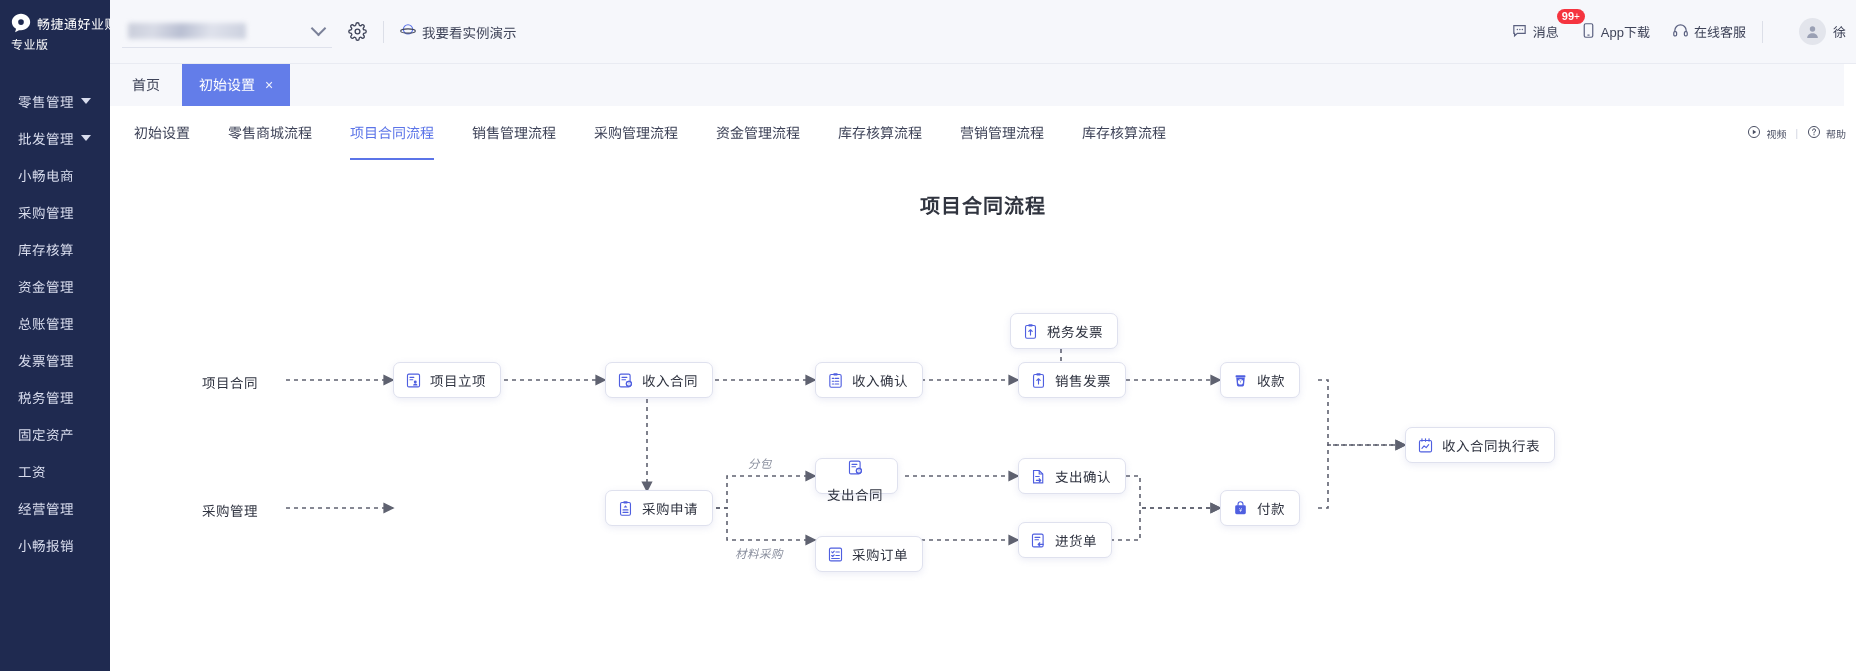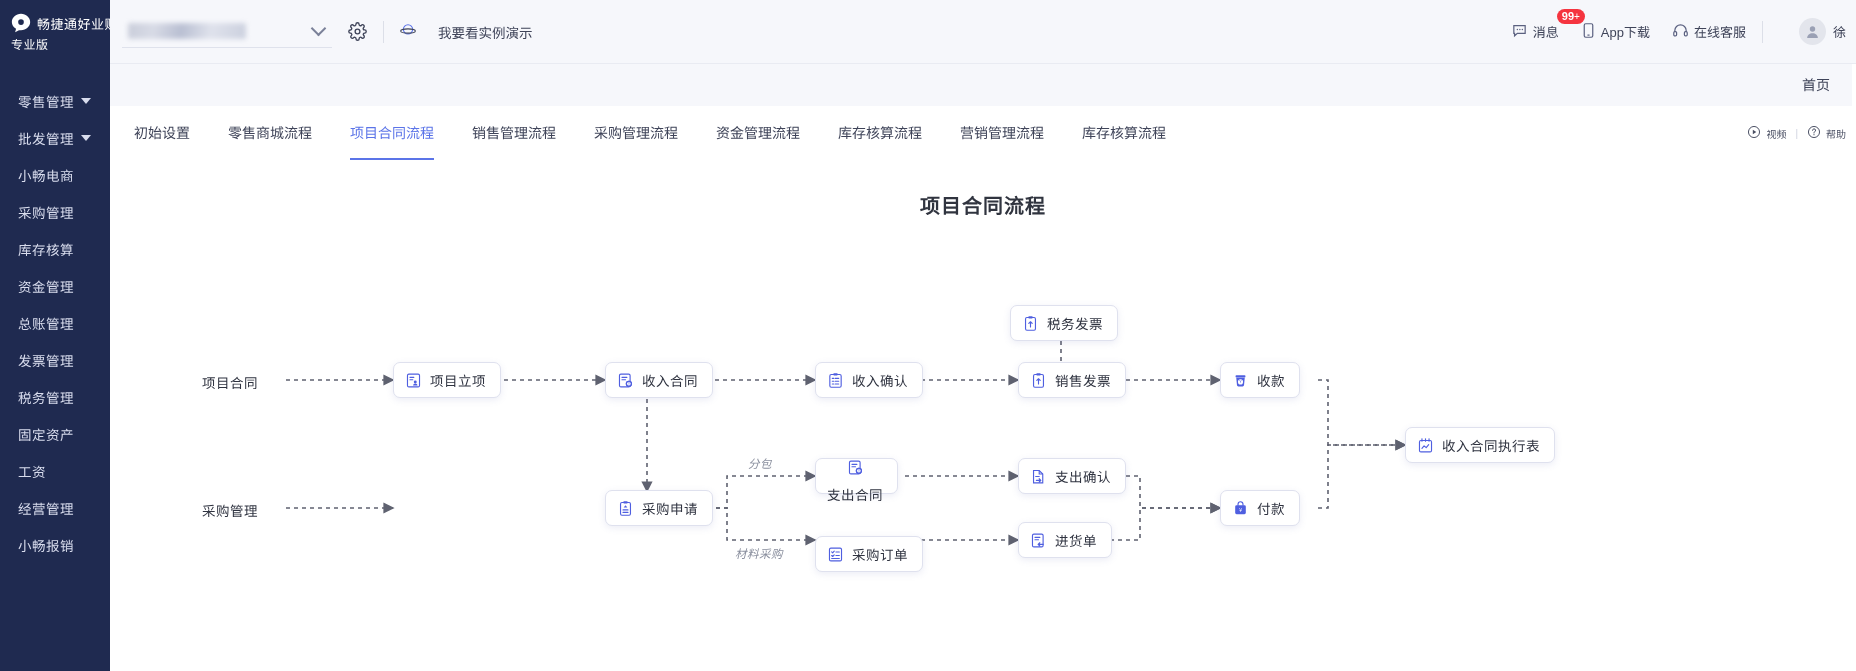--- a/index.html
+++ b/index.html
@@ -62,21 +62,21 @@
     filter: blur(2.6px);
   }
   .chev {
     width: 11px; height: 11px; border-right: 2px solid #7b8199;
     border-bottom: 2px solid #7b8199; transform: rotate(45deg);
     margin-right: 8px; margin-bottom: 5px;
   }
   .gear-btn { margin-left: 16px; cursor: pointer; display:flex; align-items:center;}
   .vdiv { width: 1px; height: 22px; background: #dcdfe8; margin: 0 16px; }
   .demo-link {
-    display: flex; align-items: center; gap: 22px;
+    display: flex; align-items: center; gap: 6px;
     font-size: 13.5px; color: #3f4459; cursor: pointer; white-space: nowrap;
   }
   .topbar-right {
     margin-left: auto; display: flex; align-items: center;
     padding-right: 10px; gap: 0;
   }
   .tr-item {
     display: flex; align-items: center; gap: 5px;
     font-size: 13px; color: #3f4459; cursor: pointer;
     margin-left: 22px; position: relative; white-space: nowrap;
@@ -93,22 +93,22 @@
     background: #e3e5ec; display: flex; align-items: center; justify-content: center;
     margin-left: 20px;
   }
   .user-name {
     font-size: 13px; color: #3f4459; margin-left: 7px; white-space: nowrap;
     overflow: hidden; max-width: 28px;
   }
 
   
   .tabstrip {
-    position: absolute; left: 110px; top: 64px; right: 4px; height: 42px;
-    background: #f6f7fb; display: flex; align-items: flex-end; flex-direction: column;
+    position: absolute; left: 110px; top: 64px; right: 12px; height: 42px;
+    background: #f6f7fb; display: flex; align-items: flex-end;
   }
   .tab-home {
     font-size: 14px; color: #3f4459; padding: 0 22px;
     height: 42px; line-height: 42px; cursor: pointer;
   }
   .tab-active {
     background: #637de9; color: #fff; font-size: 14px;
     height: 42px; line-height: 42px; padding: 0 17px;
     display: flex; align-items: center; gap: 10px; cursor: pointer;
   }
@@ -377,21 +377,21 @@
           <path d="M1208 275 L1218 275 L1218 212 L1295 212"></path>
         </g>
       </svg>
 
       <div class="row-label" style="left:92px; top:139px;">项目合同</div>
       <div class="row-label" style="left:92px; top:267px;">采购管理</div>
 
       <div class="edge-label" style="left:638px; top:222px;">分包</div>
       <div class="edge-label" style="left:625px; top:312px;">材料采购</div>
 
-      <div class="node" style="left:900px; top:72px;">
+      <div class="node" style="left:900px; top:80px;">
         <span>
           <svg width="17" height="17" viewBox="0 0 24 24" fill="none" stroke="#4f5fe0" stroke-width="1.6">
             <rect x="5" y="3.5" width="14" height="18" rx="2"></rect>
             <rect x="9" y="1.6" width="6" height="3.4" rx="1" fill="#4f5fe0" stroke="none"></rect>
             <path d="M12 17V9.5M12 9.5l-2.4 2.4M12 9.5l2.4 2.4" stroke-linecap="round"></path>
           </svg>
         </span>
         <span class="node-label">税务发票</span>
       </div>
 

